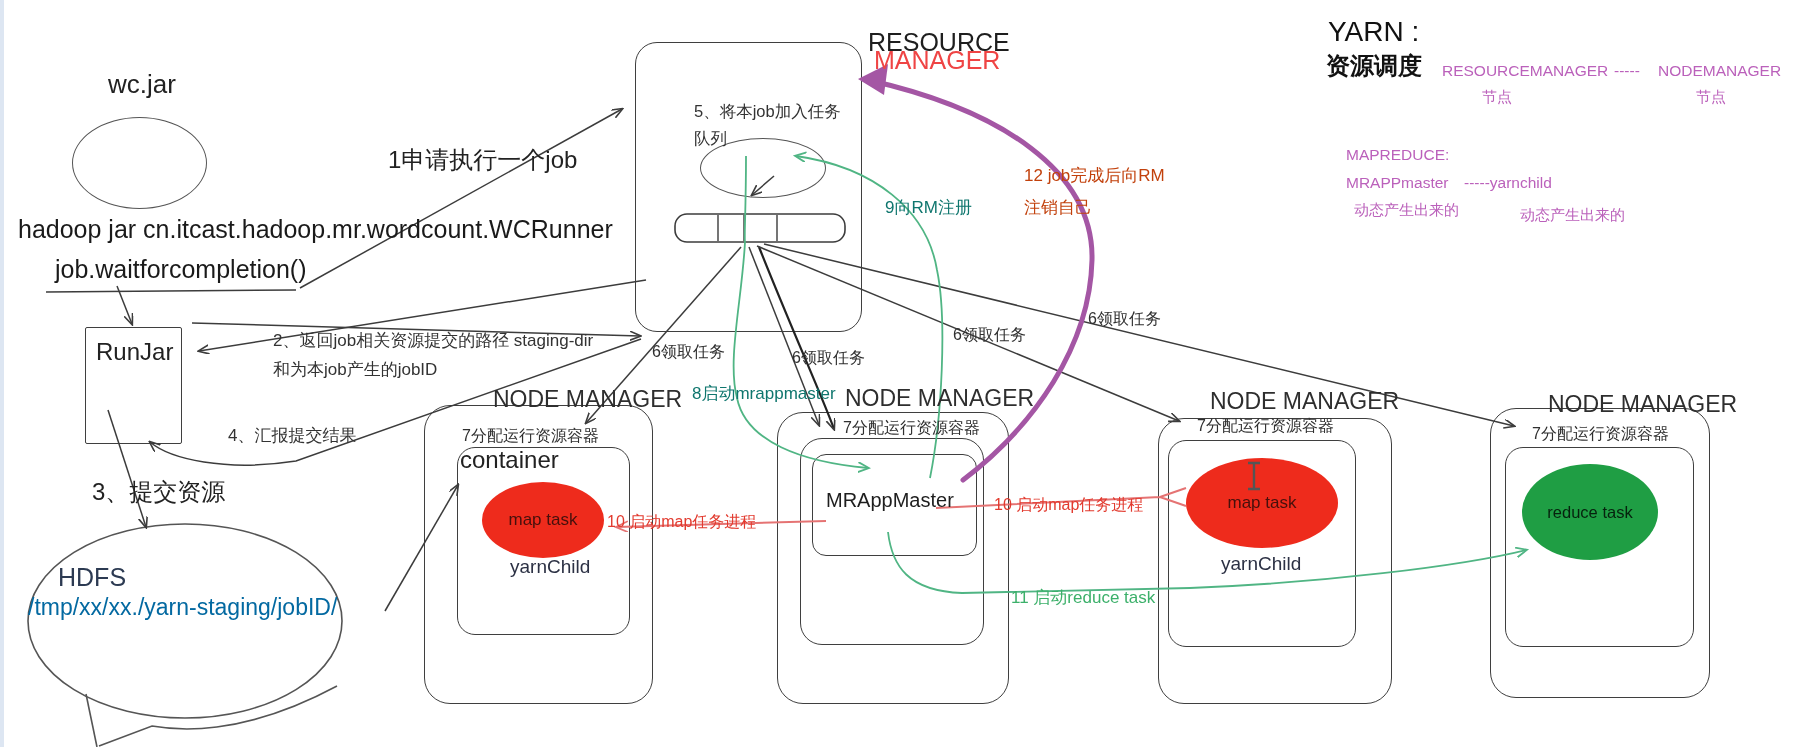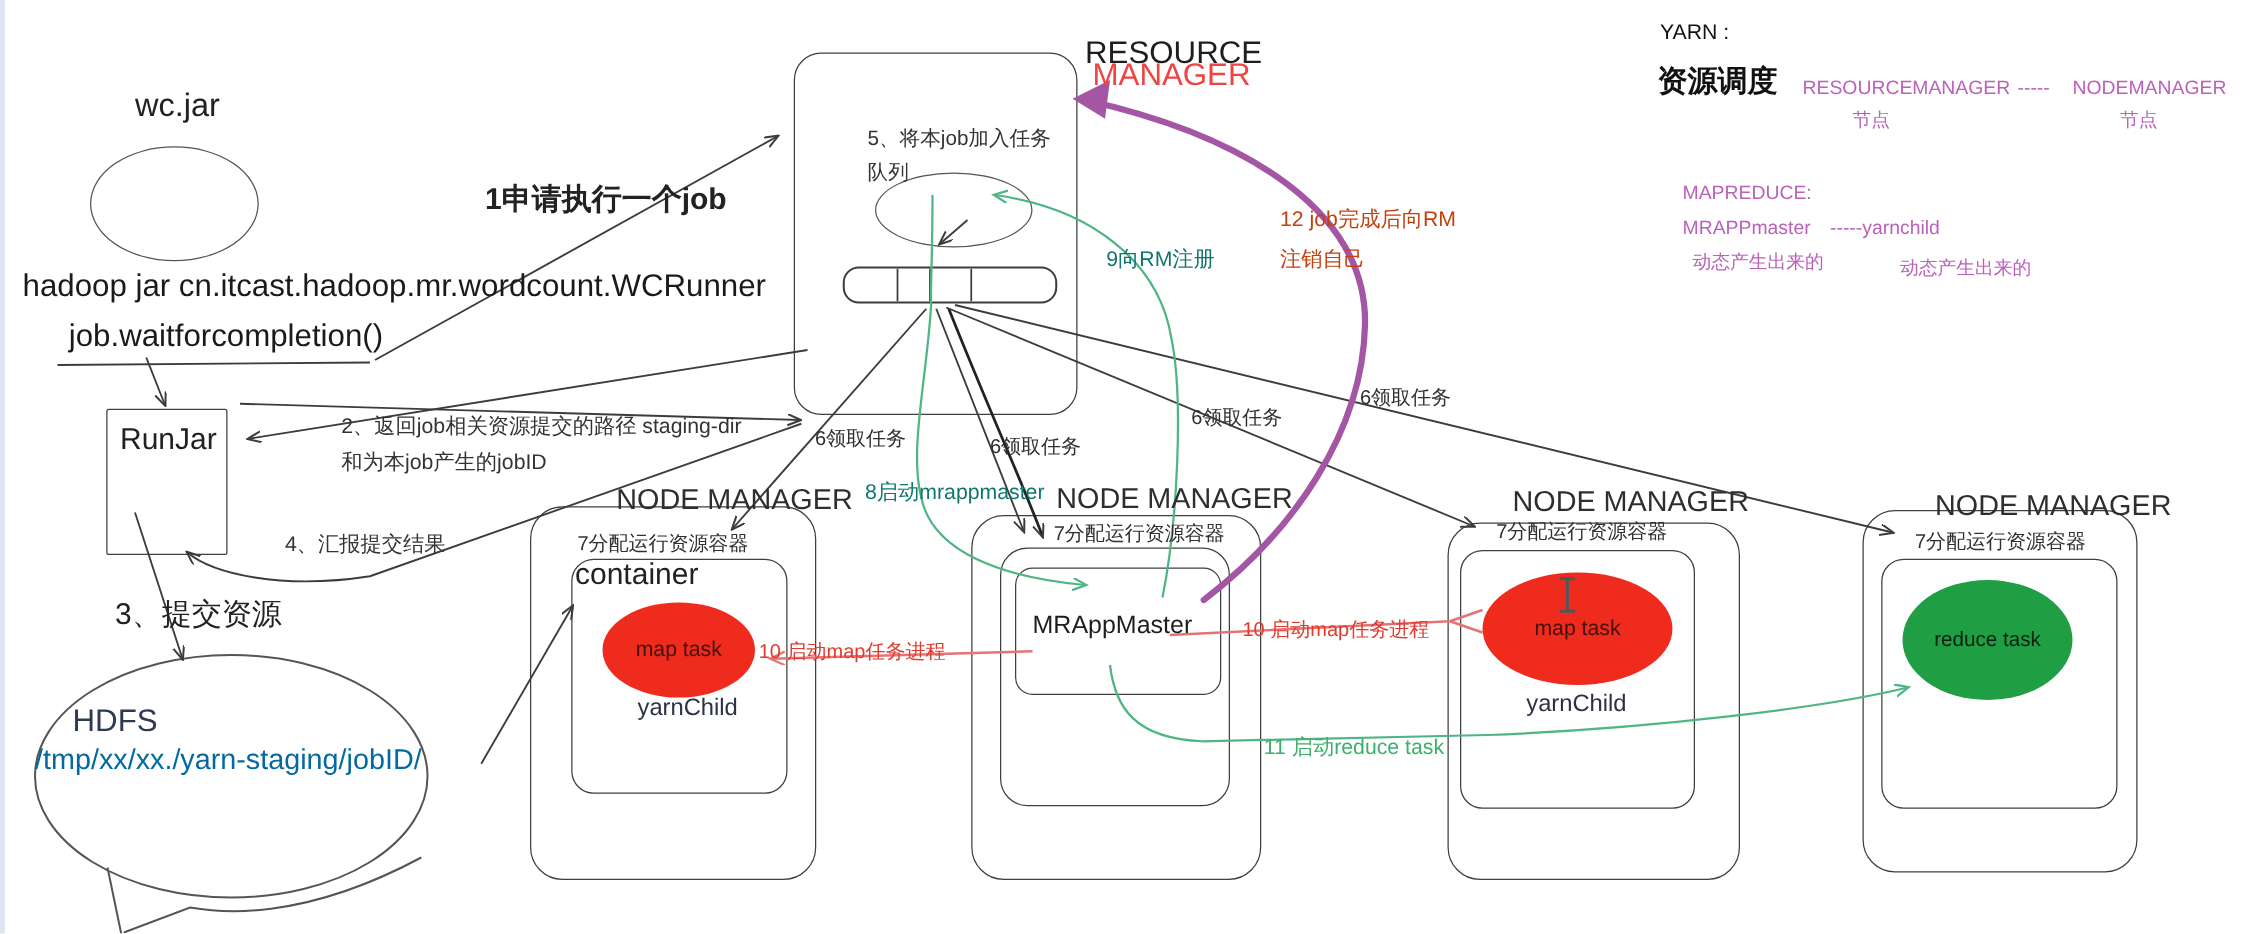--- a/index.html
+++ b/index.html
@@ -28,21 +28,21 @@
 <div id="canvas">
   <div class="edge"></div>
 
   <div class="t big" style="left:108px;top:70px;font-size:26px;">wc.jar</div>
   <div class="ell" style="left:72px;top:117px;width:133px;height:90px;border:1.5px solid #555;"></div>
   <div class="t big" style="left:18px;top:215px;color:#1a1a1a;">hadoop jar cn.itcast.hadoop.mr.wordcount.WCRunner</div>
   <div class="t big" style="left:55px;top:255px;color:#1a1a1a;">job.waitforcompletion()</div>
   <div class="box" style="left:85px;top:327px;width:95px;height:115px;border-radius:2px;"></div>
   <div class="t mid" style="left:96px;top:338px;">RunJar</div>
 
-  <div class="t mid" style="left:388px;top:146px;font-weight:bold;">1申请执行一个job</div>
+  <div class="t mid" style="left:388px;top:146px;">1申请执行一个job</div>
   <div class="t sm" style="left:273px;top:331px;">2、返回job相关资源提交的路径 staging-dir</div>
   <div class="t sm" style="left:273px;top:360px;">和为本job产生的jobID</div>
   <div class="t sm" style="left:228px;top:426px;">4、汇报提交结果</div>
   <div class="t mid" style="left:92px;top:478px;">3、提交资源</div>
 
   <div class="t" style="left:58px;top:563px;font-size:25px;color:#2c3a52;">HDFS</div>
   <div class="t" style="left:28px;top:594px;font-size:23px;color:#0369a1;">/tmp/xx/xx./yarn-staging/jobID/</div>
 
   <div class="box" style="left:635px;top:42px;width:225px;height:288px;"></div>
   <div class="t big" style="left:868px;top:28px;color:#1e1e1e;">RESOURCE</div>
@@ -91,21 +91,21 @@
   <div class="t" style="left:1221px;top:553px;font-size:19px;color:#2c3144;">yarnChild</div>
 
   <div class="t nmtitle" style="left:1548px;top:391px;">NODE MANAGER</div>
   <div class="box" style="left:1490px;top:408px;width:218px;height:288px;border-radius:26px;"></div>
   <div class="t xs" style="left:1532px;top:425px;">7分配运行资源容器</div>
   <div class="box" style="left:1505px;top:447px;width:187px;height:198px;border-radius:18px;"></div>
   <div class="ell" style="left:1522px;top:464px;width:136px;height:96px;background:#1f9e44;">
     <span class="t" style="position:static;font-size:16.5px;color:#06220e;">reduce task</span>
   </div>
 
-  <div class="t" style="left:1328px;top:16px;font-size:17px;color:#111;">YARN :</div>
+  <div class="t" style="left:1328px;top:16px;font-size:28px;color:#111;">YARN :</div>
   <div class="t" style="left:1326px;top:52px;font-size:24px;color:#111;font-weight:bold;">资源调度</div>
   <div class="t pnote" style="left:1442px;top:62px;">RESOURCEMANAGER</div>
   <div class="t pnote" style="left:1614px;top:62px;">-----</div>
   <div class="t pnote" style="left:1658px;top:62px;">NODEMANAGER</div>
   <div class="t pnote" style="left:1482px;top:88px;font-size:15px;">节点</div>
   <div class="t pnote" style="left:1696px;top:88px;font-size:15px;">节点</div>
   <div class="t pnote" style="left:1346px;top:146px;">MAPREDUCE:</div>
   <div class="t pnote" style="left:1346px;top:174px;">MRAPPmaster</div>
   <div class="t pnote" style="left:1464px;top:174px;">-----yarnchild</div>
   <div class="t pnote" style="left:1354px;top:201px;font-size:15px;">动态产生出来的</div>

